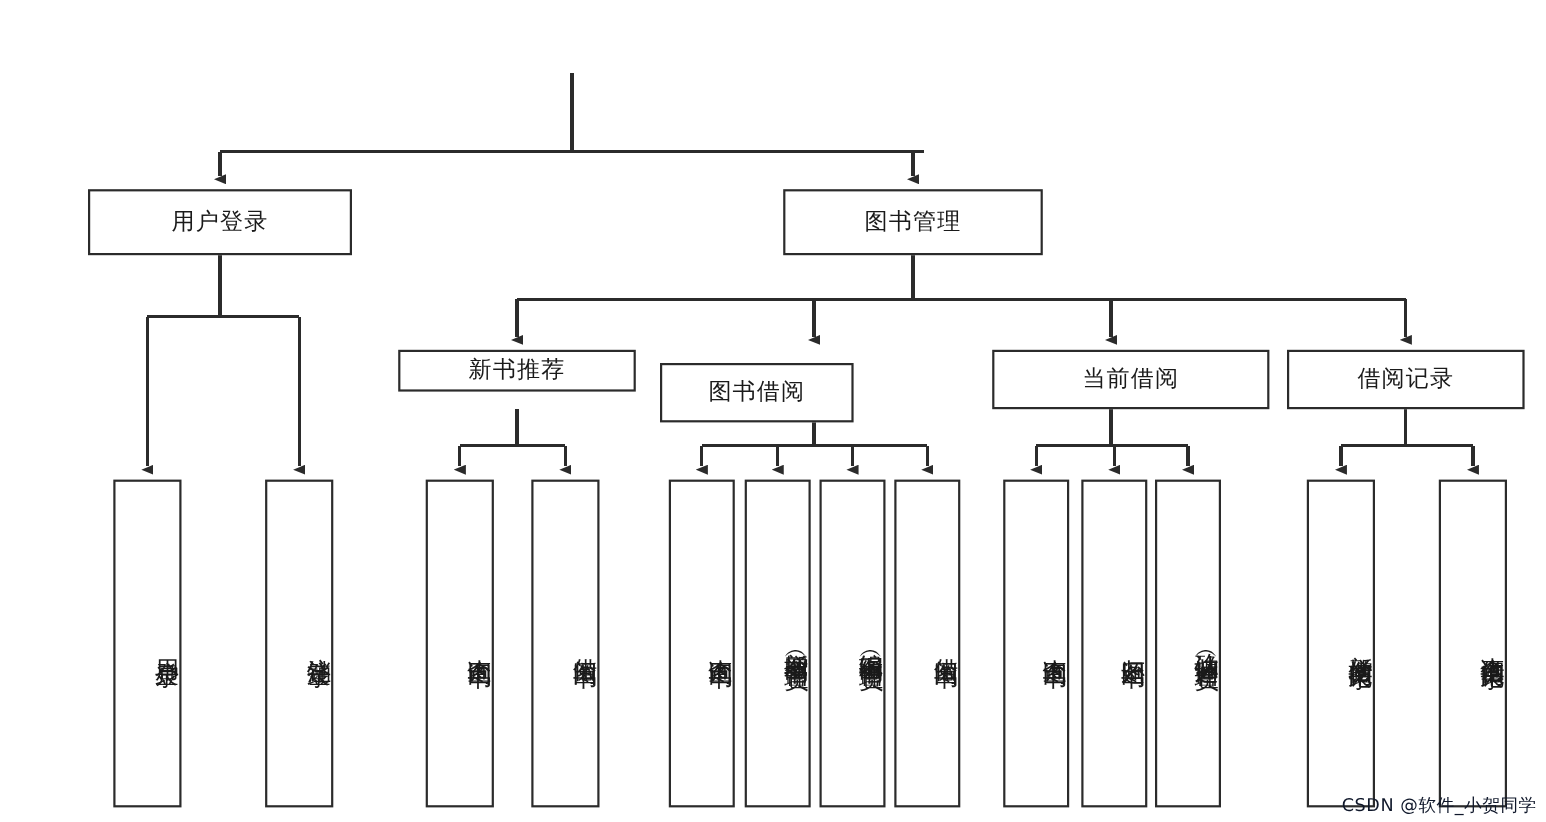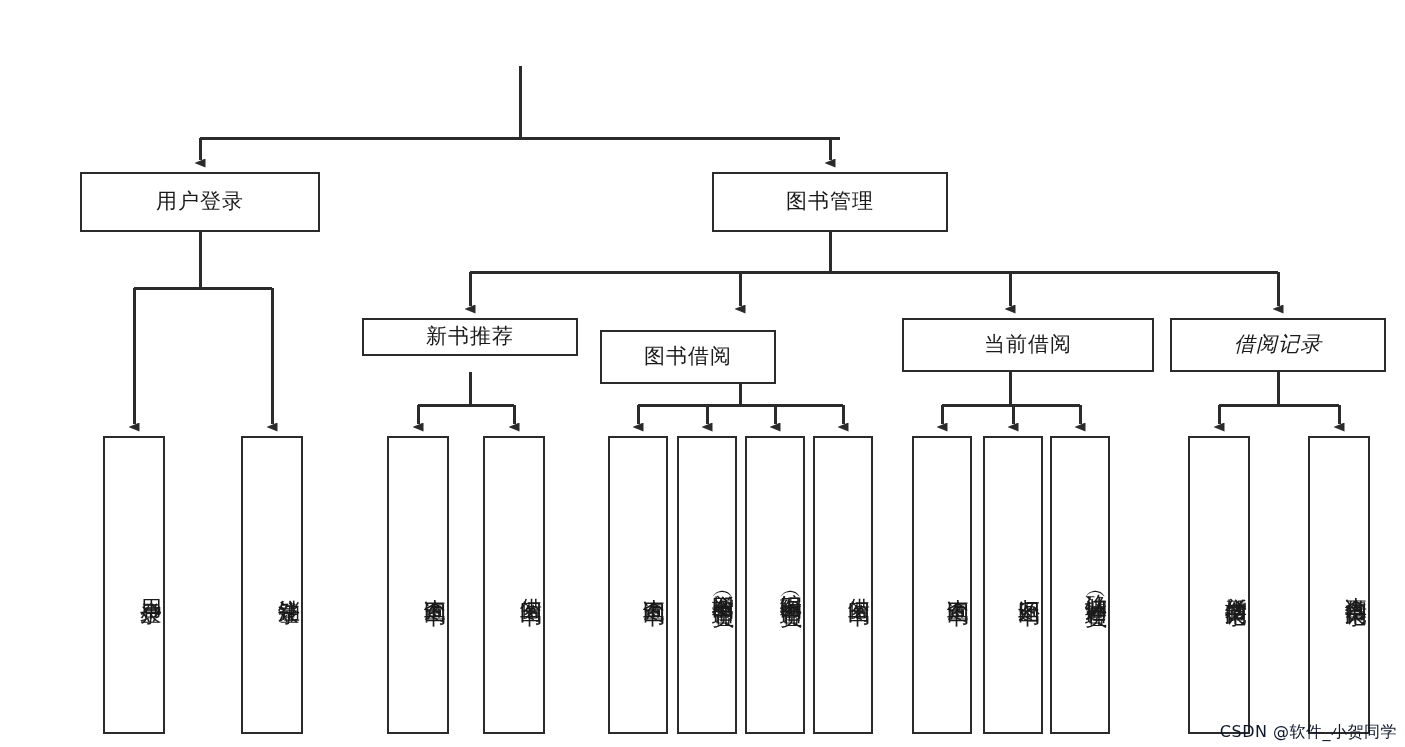--- a/index.html
+++ b/index.html
@@ -135,21 +135,21 @@
 
   <div class="node horiz" style="left:362px; top:318px; width:216px; height:38px;">
     <span>新书推荐</span>
   </div>
   <div class="node horiz" style="left:600px; top:318px; width:176px; height:54px;margin-top:12px;">
     <span>图书借阅</span>
   </div>
   <div class="node horiz" style="left:902px; top:318px; width:252px; height:54px;">
     <span>当前借阅</span>
   </div>
-  <div class="node horiz" style="left:1170px; top:318px; width:216px; height:54px;font-style:italic;">
+  <div class="node horiz" style="left:1170px; top:318px; width:216px; height:54px;">
     <span>借阅记录</span>
   </div>
 
   <div class="node vert" style="left:103px; top:436px; width:62px; height:298px;">
     <span class="vlabel">用户登录</span>
   </div>
   <div class="node vert" style="left:241px; top:436px; width:62px; height:298px;">
     <span class="vlabel">注销登录</span>
   </div>
 

